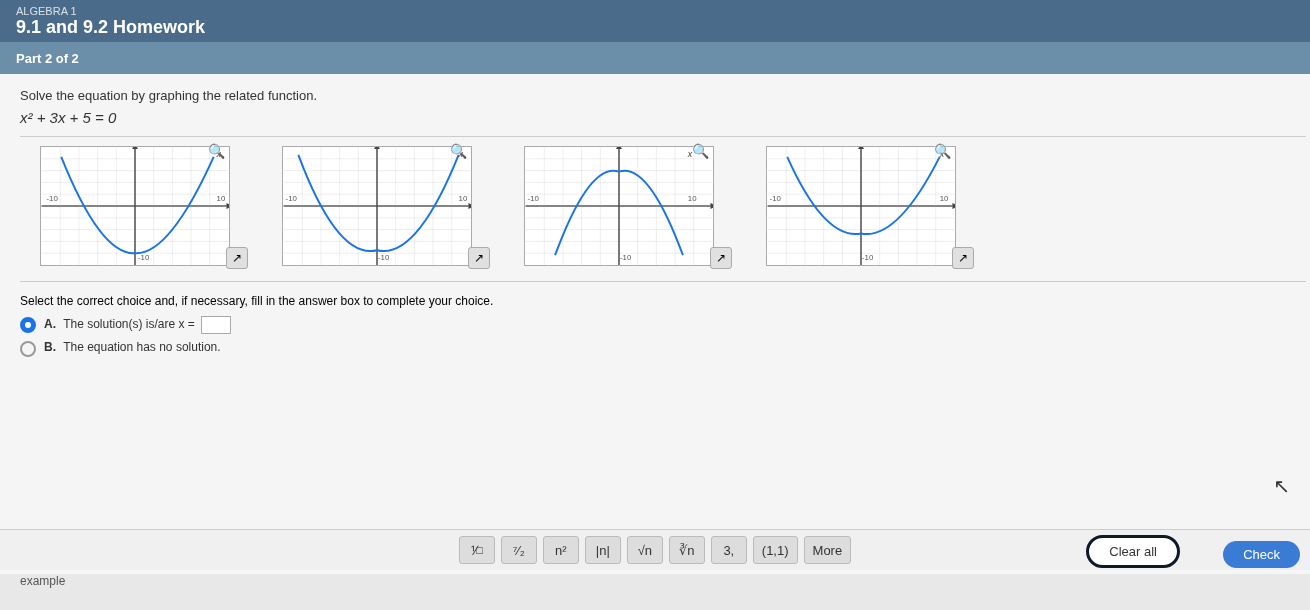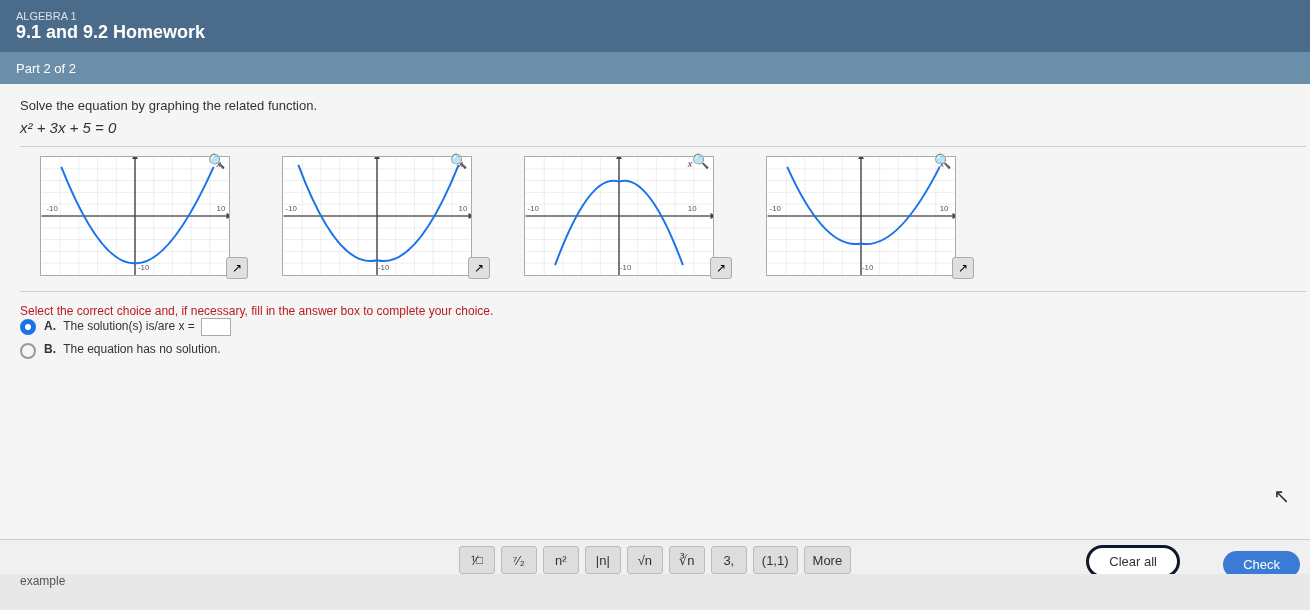--- a/index.html
+++ b/index.html
@@ -13,34 +13,34 @@
     }
 
     
     .top-bar {
       background: #4a6b8a;
       color: white;
       padding: 8px 16px;
       font-size: 14px;
       display: flex;
       align-items: center;
-      height: 52px;
+      height: 42px;
     }
     .top-bar-title {
       font-size: 18px;
       font-weight: bold;
     }
 
     
     .part-bar {
       background: #6b8fa8;
       color: white;
       padding: 6px 16px;
       font-size: 13px;
-      font-weight: normal;
+      font-weight: bold;
       height: 32px;
       display: flex;
       align-items: center;
     }
 
     
     .main-content {
       background: #f5f5f5;
       padding: 14px 4px 0 20px;
       height: calc(610px - 78px);
@@ -121,21 +121,22 @@
       height: 100%;
     }
 
     
     .question-section {
       margin-top: 6px;
     }
 
     .select-text {
       font-size: 12px;
-      color: #b91c1c;
+      color: #000000;
+      margin-bottom: 8px;
     }
 
     .choice-row {
       display: flex;
       align-items: flex-start;
       margin-bottom: 6px;
       font-size: 12px;
       color: #333;
     }
 

